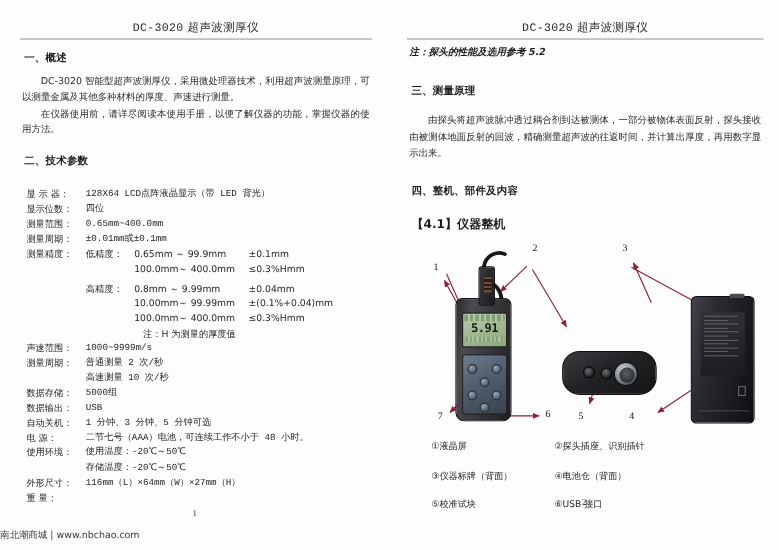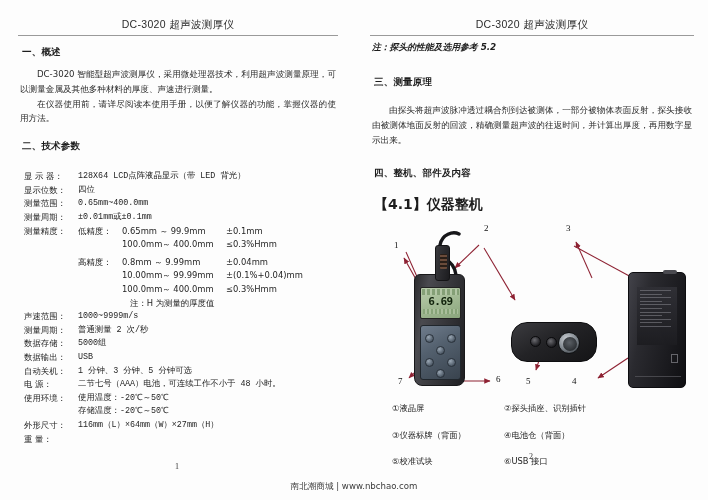--- a/index.html
+++ b/index.html
@@ -26,21 +26,21 @@
 
   
   .doc-header {
     text-align: center;
     font-size: 10.5px;
     color: #2b2b2b;
     letter-spacing: 0.3px;
     padding-bottom: 3px;
     font-weight: 500;
   }
-  .doc-header .model { font-family: Liberation Sans, sans-serif; }
+  .doc-header .model { font-family: Liberation Mono, monospace; }
   .header-rule {
     border-bottom: 1px solid #9a9a9a;
     margin: 0 0 6px 0;
     height: 0;
   }
 
   
   .sec-title {
     font-size: 9.5px;
     font-weight: bold;
@@ -57,21 +57,21 @@
     margin: 0 2px 0 2px;
   }
   .note-italic {
     font-size: 8.8px;
     font-style: italic;
     font-weight: bold;
     color: #1d1d1d;
     margin: 2px 0 0 2px;
   }
   .subsec-title {
-    font-size: 14px;
+    font-size: 11px;
     font-weight: bold;
     color: #1d1d1d;
     margin: 12px 0 4px 4px;
   }
 
   
   .spec-list { margin: 17px 0 0 6px; }
   .spec-row {
     display: flex;
     font-size: 8.4px;
@@ -277,21 +277,20 @@
     left: 0;
     text-align: center;
     font-size: 8px;
     color: #333;
     font-family: "Liberation Serif", serif;
   }
   .footer-bar {
     position: absolute;
     left: 0; bottom: 0;
     width: 708px;
-    text-align: center;
     font-size: 8.6px;
     color: #3a3a3a;
     padding-bottom: 7px;
   }
 </style>
 </head>
 <body>
 
 <div id="page">
 
@@ -363,20 +362,21 @@
       <div class="spec-row">
         <span class="spec-label">声速范围：</span>
         <span class="spec-value">1000~9999m/s</span>
       </div>
       <div class="spec-row">
         <span class="spec-label">测量周期：</span>
         <span class="spec-value">普通测量 2 次/秒</span>
       </div>
       <div class="spec-row">
         <span class="spec-label"></span>
+        <span class="spec-value">高速测量 10 次/秒</span>
       </div>
       <div class="spec-row">
         <span class="spec-label">数据存储：</span>
         <span class="spec-value">5000组</span>
       </div>
       <div class="spec-row">
         <span class="spec-label">数据输出：</span>
         <span class="spec-value">USB</span>
       </div>
       <div class="spec-row">
@@ -462,21 +462,21 @@
 
       <div class="dev-gauge">
         <svg class="cable" viewBox="0 0 36 44">
           <path d="M21,44 C19,26 2,30 5,14 C7,3 18,0 24,3" stroke="#17171a" stroke-width="3.4" fill="none" stroke-linecap="round"></path>
         </svg>
         <div class="probe-body">
           <div class="probe-slot"></div>
         </div>
         <div class="lcd">
           <div class="topbar"></div>
-          <div class="reading">6.69</div>
+          <div class="reading">5.91</div>
           <div class="botbar"></div>
         </div>
         <div class="keypad">
           <div class="key" style="left:4px;  top:8px;"></div>
           <div class="key" style="left:26px; top:8px;"></div>
           <div class="key" style="left:15px; top:20px;"></div>
           <div class="key" style="left:4px;  top:32px;"></div>
           <div class="key" style="left:26px; top:32px;"></div>
           <div class="key" style="left:15px; top:43px;"></div>
         </div>

